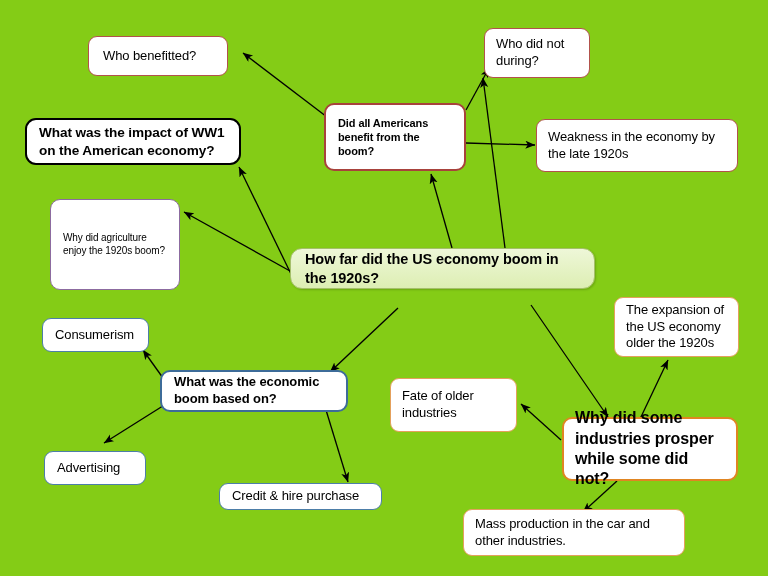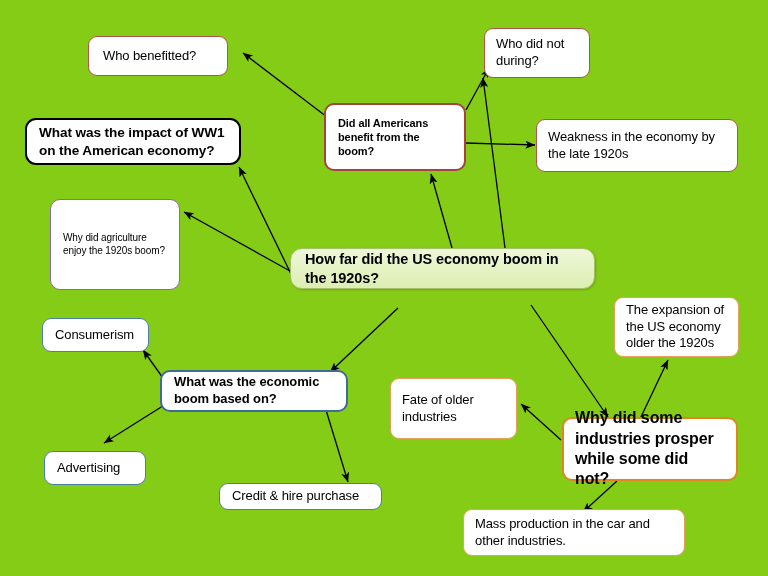--- a/index.html
+++ b/index.html
@@ -183,21 +183,21 @@
   </div>
 
   <div class="node n-orange" style="left:614px; top:297px; width:125px; height:60px; padding:6px 11px;">
     <span class="label">The expansion of the US economy older the 1920s</span>
   </div>
 
   <div class="node n-blue-main" style="left:160px; top:370px; width:188px; height:42px; padding:5px 12px;">
     <span class="label">What was the economic boom based on?</span>
   </div>
 
-  <div class="node n-orange" style="left:390px; top:378px; width:127px; height:61px; padding:5px 11px;">
+  <div class="node n-orange" style="left:390px; top:378px; width:127px; height:54px; padding:5px 11px;">
     <span class="label">Fate of older industries</span>
   </div>
 
   <div class="node n-orange-main" style="left:562px; top:417px; width:176px; height:64px; padding:6px 11px;">
     <span class="label">Why did some industries prosper while some did not?</span>
   </div>
 
   <div class="node n-blue" style="left:44px; top:451px; width:102px; height:34px; padding:4px 12px;">
     <span class="label">Advertising</span>
   </div>

